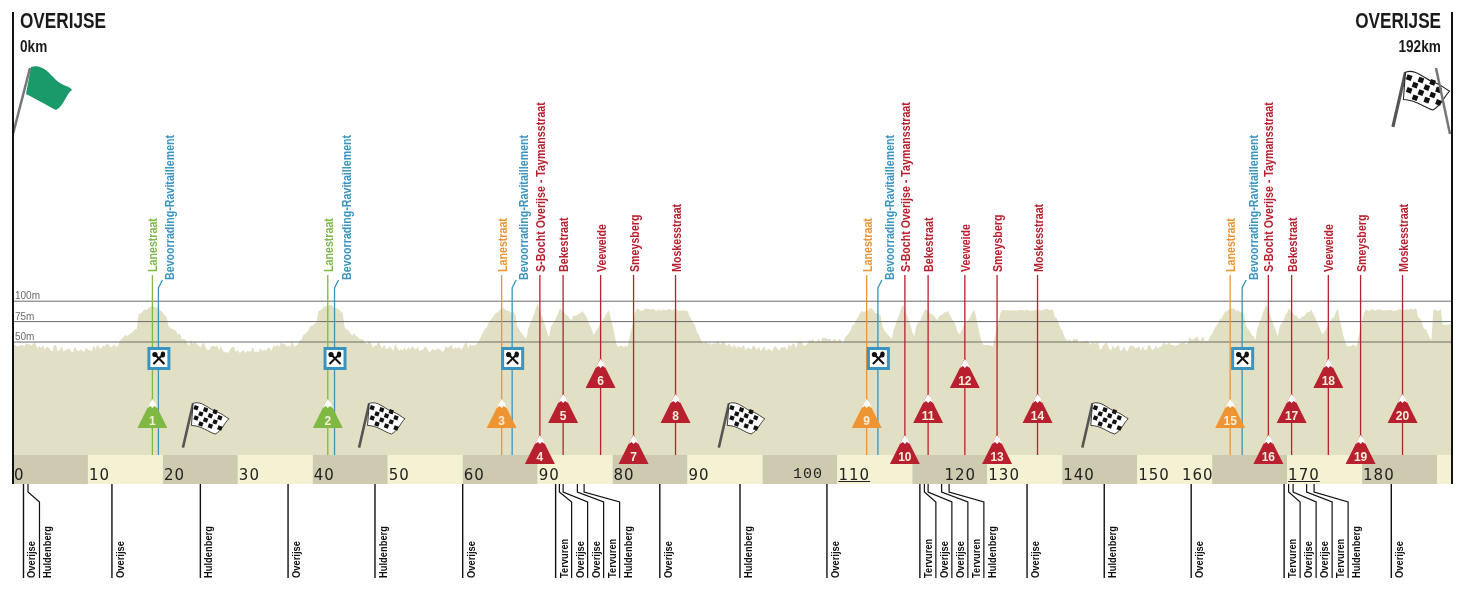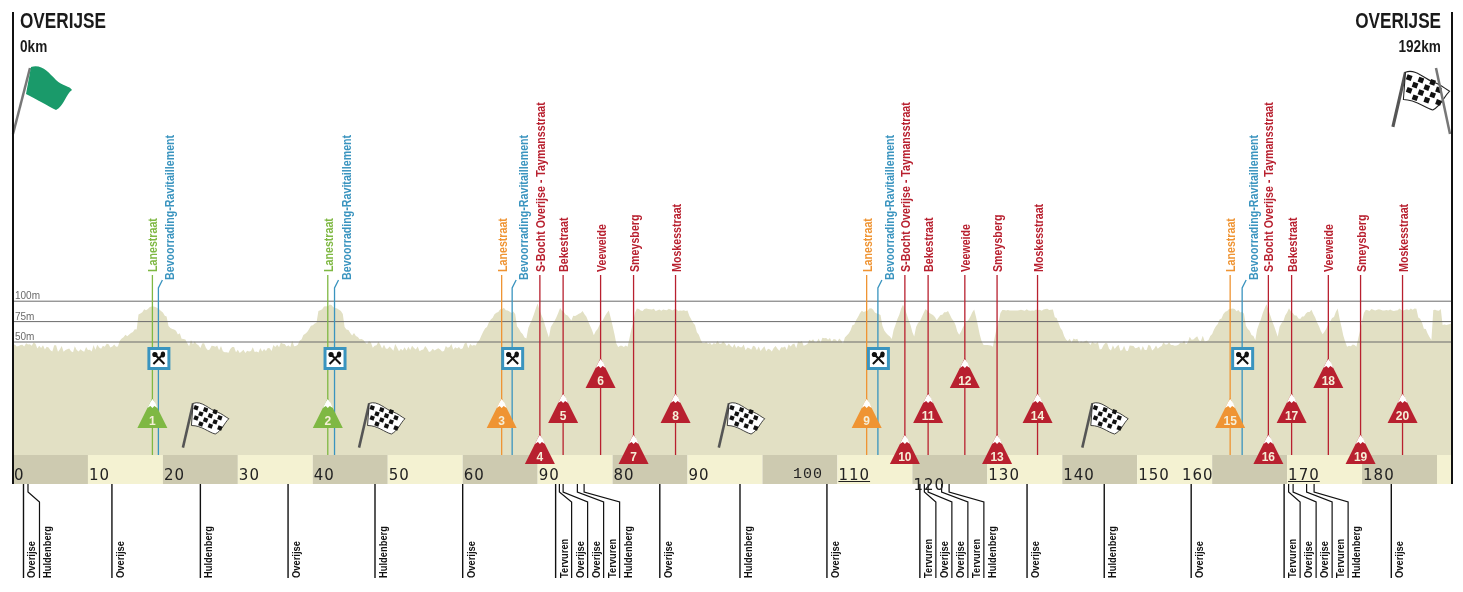--- a/index.html
+++ b/index.html
@@ -380,21 +380,21 @@
       <div class="km-tick" style="left: 163.896px; top: 466px;">20</div>
       <div class="km-tick" style="left: 238.844px; top: 466px;">30</div>
       <div class="km-tick" style="left: 313.792px; top: 466px; text-align: center;">40</div>
       <div class="km-tick" style="left: 388.74px; top: 466px;">50</div>
       <div class="km-tick" style="left: 463.688px; top: 466px;">60</div>
       <div class="km-tick" style="left: 538.635px; top: 466px;">90</div>
       <div class="km-tick" style="left: 613.583px; top: 466px;">80</div>
       <div class="km-tick" style="left: 688.531px; top: 466px;">90</div>
       <div class="km-tick" style="left: 793px; top: 466px; font-family: Liberation Mono, monospace;">100</div>
       <div class="km-tick" style="left: 838.427px; top: 466px; text-decoration: underline;">110</div>
-      <div class="km-tick" style="left: 913.375px; top: 476px;">120</div>
+      <div class="km-tick" style="left: 913.375px; top: 466px; padding-left: 31px;">120</div>
       <div class="km-tick" style="left: 988.323px; top: 466px;">130</div>
       <div class="km-tick" style="left: 1063.27px; top: 466px;">140</div>
       <div class="km-tick" style="left: 1138.22px; top: 466px;">150</div>
       <div class="km-tick" style="left: 1182px; top: 466px;">160</div>
       <div class="km-tick" style="left: 1288.11px; top: 466px; text-decoration: underline;">170</div>
       <div class="km-tick" style="left: 1363.06px; top: 466px;">180</div>
     </div>
   <div id="towns-layer">
       <div class="town" style="left: 25.4927px; top: 578px; transform: rotate(-90deg) scaleX(0.85);">Overijse</div>
       <div class="town" style="left: 41.4927px; top: 578px; transform: rotate(-90deg) scaleX(0.85);">Huldenberg</div>

